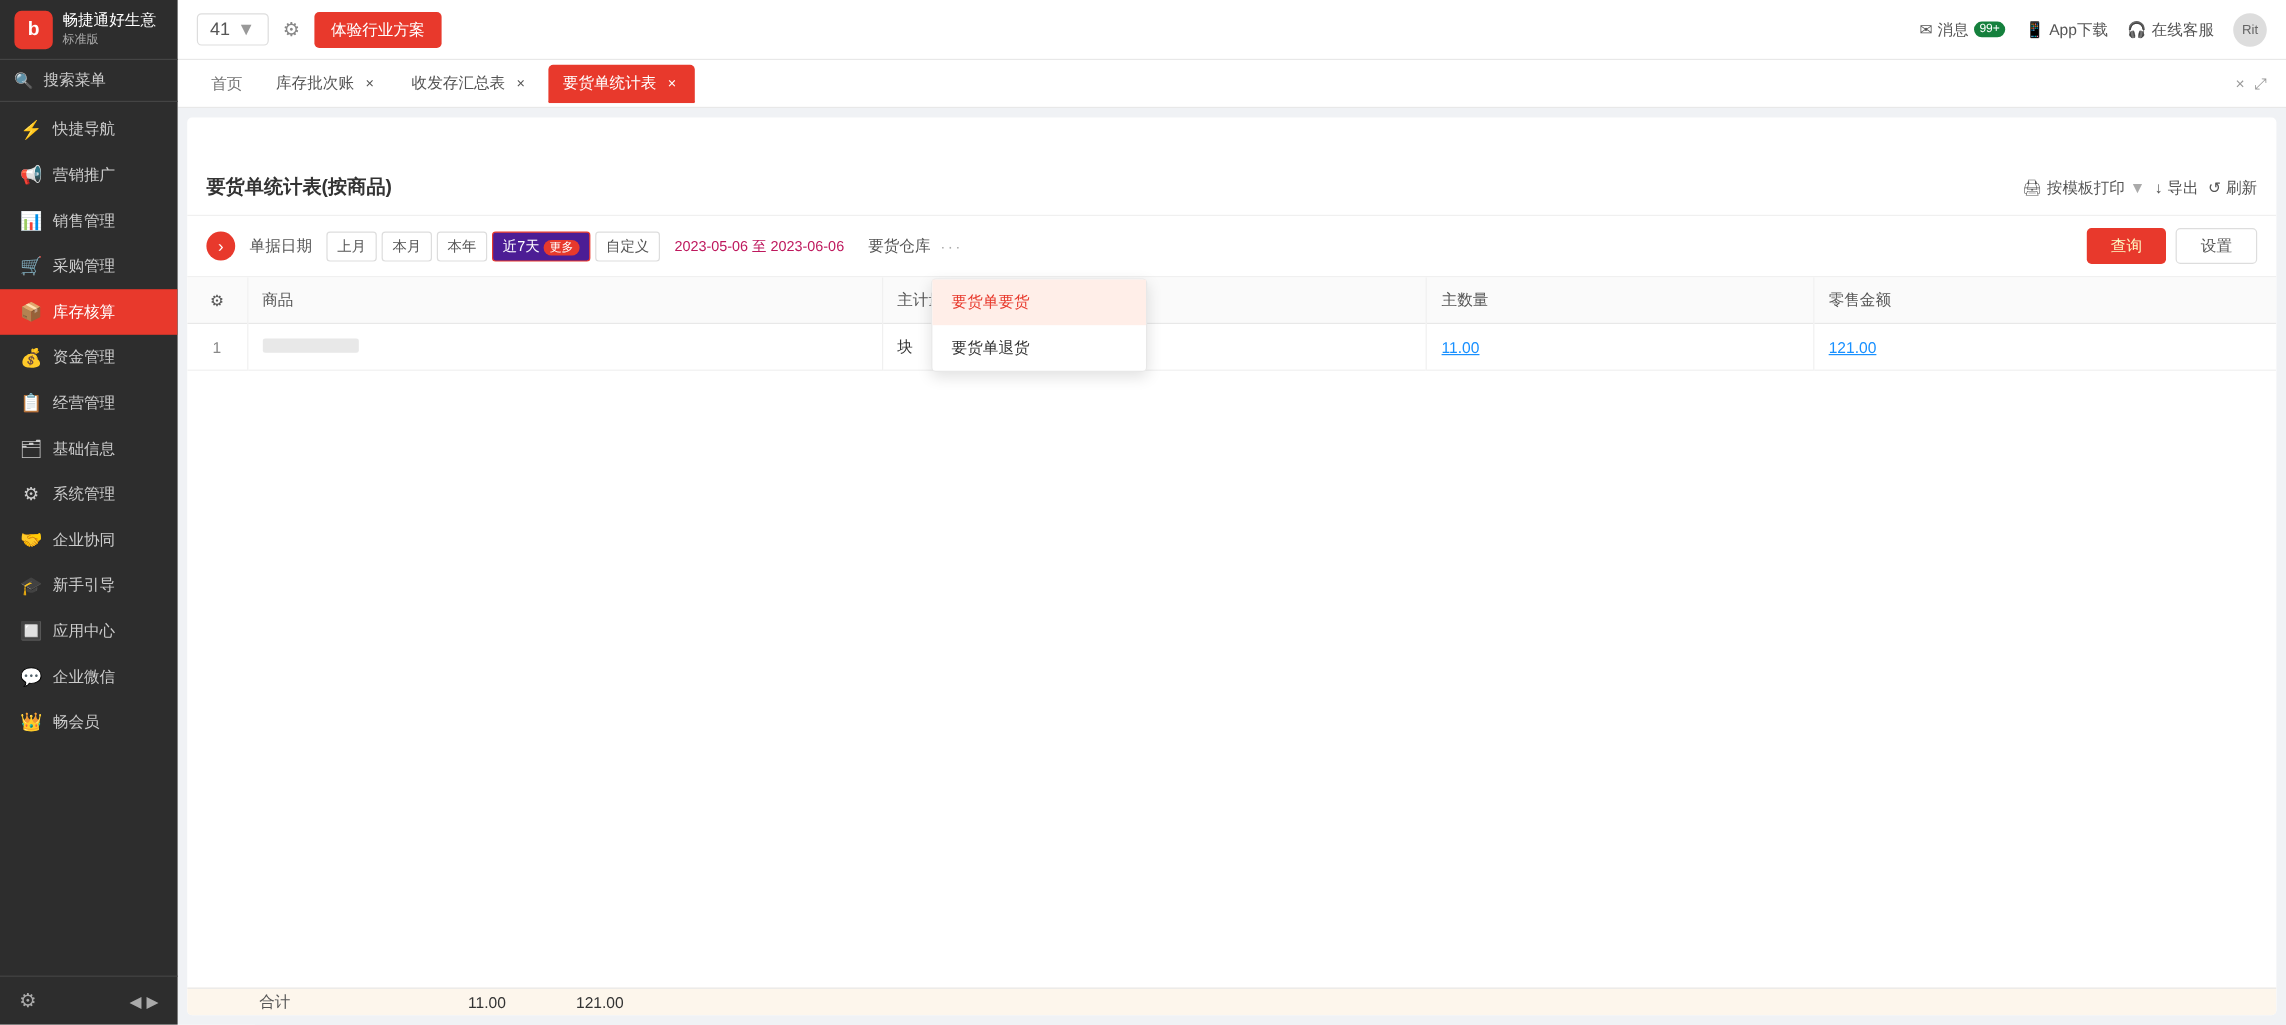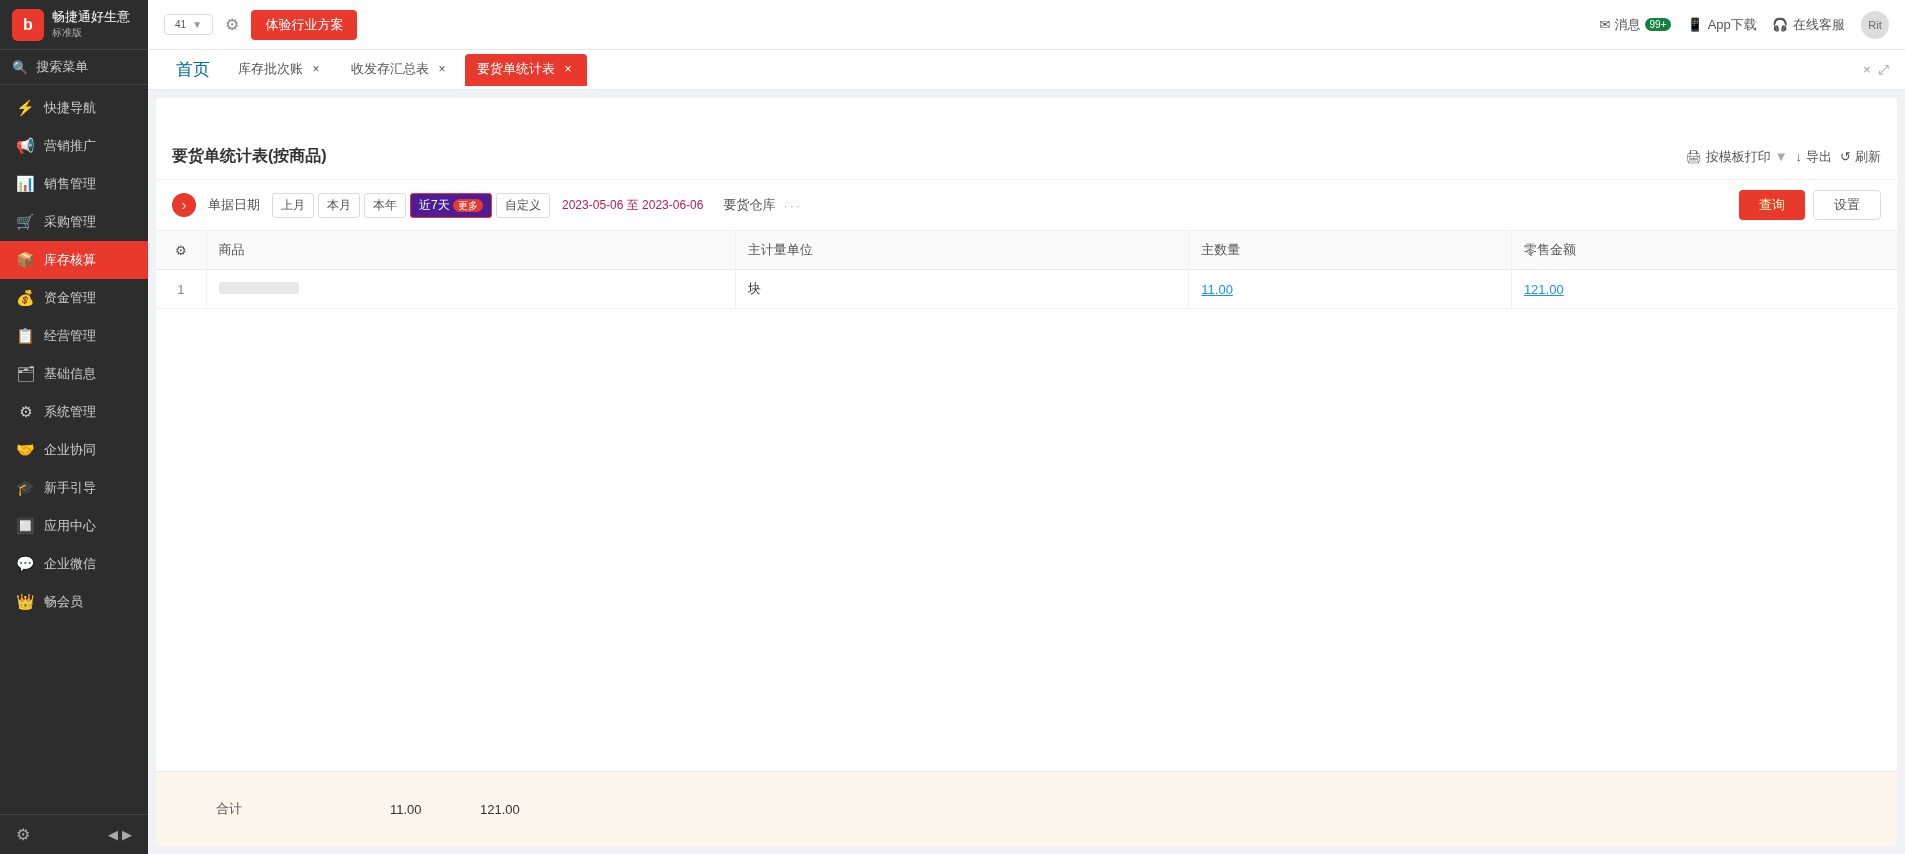--- a/index.html
+++ b/index.html
@@ -101,21 +101,21 @@
       flex-shrink: 0;
     }
     .header-left { display: flex; align-items: center; gap: 12px; }
     .store-selector {
       display: flex;
       align-items: flex-end;
       gap: 6px;
       border: 1px solid #ddd;
       border-radius: 4px;
       padding: 4px 10px;
-      font-size: 10px;
+      font-size: 15px;
       cursor: pointer;
       color: #555;
     }
     .btn-industry {
       background: #e8392c;
       color: #fff;
       border: none;
       border-radius: 4px;
       padding: 6px 14px;
       font-size: 13px;
@@ -165,21 +165,21 @@
     }
     .tab-close {
       font-size: 12px;
       width: 14px;
       height: 14px;
       display: flex;
       align-items: center;
       justify-content: center;
       border-radius: 50%;
     }
-    .tab-home { color: #0369a1; padding: 0 12px; height: 32px; display: flex; align-items: center; cursor: pointer; font-size: 17px; }
+    .tab-home { color: #737373; padding: 0 12px; height: 32px; display: flex; align-items: center; cursor: pointer; font-size: 13px; }
     .tab-bar-close { margin-left: auto; display: flex; align-items: center; gap: 8px; color: #888; }
 
     
     .page-content {
       flex: 1;
       background: #f0f2f5;
       padding: 0;
       display: flex;
       flex-direction: column;
       overflow: hidden;
@@ -371,21 +371,21 @@
     }
     tbody td:first-child { text-align: center; color: #888; }
     tbody td:last-child { border-right: none; }
     .td-number { color: #1890ff; text-decoration: underline; cursor: pointer; }
     .td-placeholder { display: inline-block; width: 80px; height: 12px; background: #e8e8e8; border-radius: 2px; }
 
     
     .table-footer {
       background: #fdf6ec;
       border-top: 1px solid #e8e8e8;
-      padding: 28px 12px;
+      padding: 2px 12px;
       display: flex;
       align-items: center;
       font-size: 13px;
       font-weight: 500;
       flex-shrink: 0;
     }
     .footer-label { width: 210px; color: #555; padding-left: 40px; }
     .footer-numbers { display: flex; gap: 0; }
     .footer-cell { padding: 0 12px; min-width: 90px; }
   </style>
@@ -565,20 +565,24 @@
         <div class="filter-warehouse-section">
           <span class="filter-warehouse-label">要货仓库</span>
           <span class="filter-more-dots">···</span>
         </div>
 
         <div style="margin-left:auto;display:flex;gap:8px;">
           <button class="btn-query">查询</button>
           <button class="btn-set">设置</button>
         </div>
 
+        <div class="dropdown-overlay">
+          <div class="dropdown-item selected">要货单要货</div>
+          <div class="dropdown-item">要货单退货</div>
+        </div>
       </div>
 
       <div class="table-container">
         <table>
           <thead>
             <tr>
               <th>
                 <span style="cursor:pointer;">⚙</span>
               </th>
               <th>商品</th>

